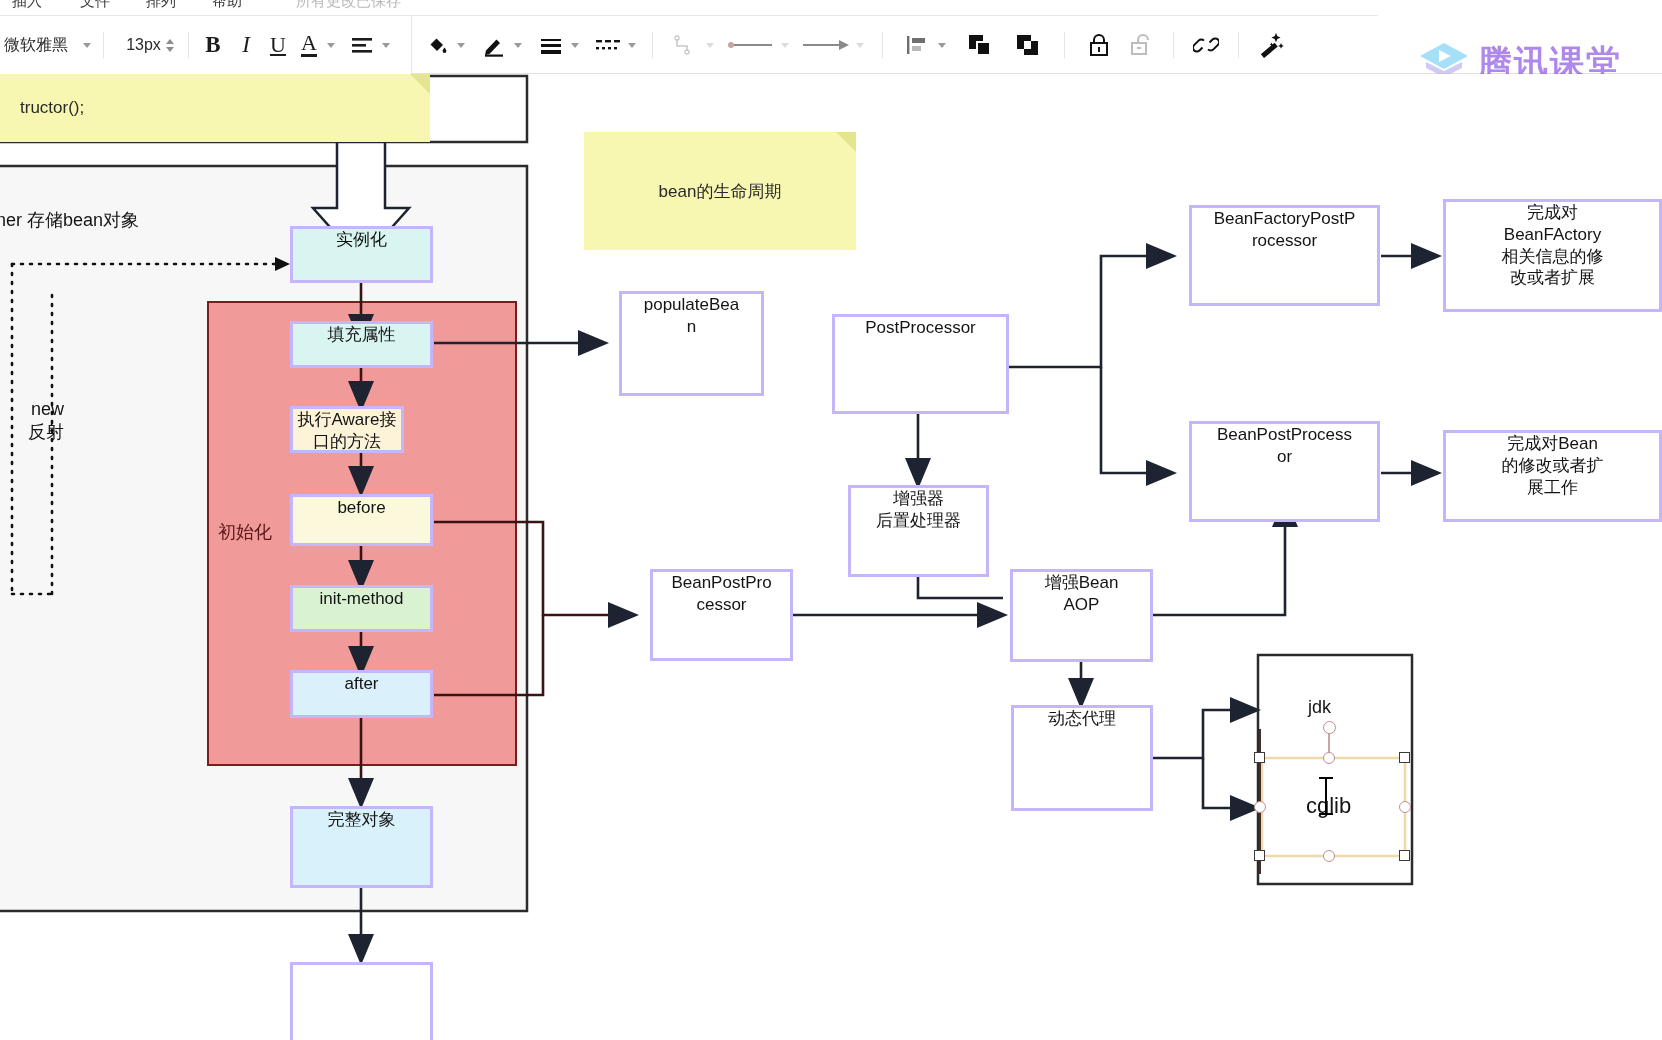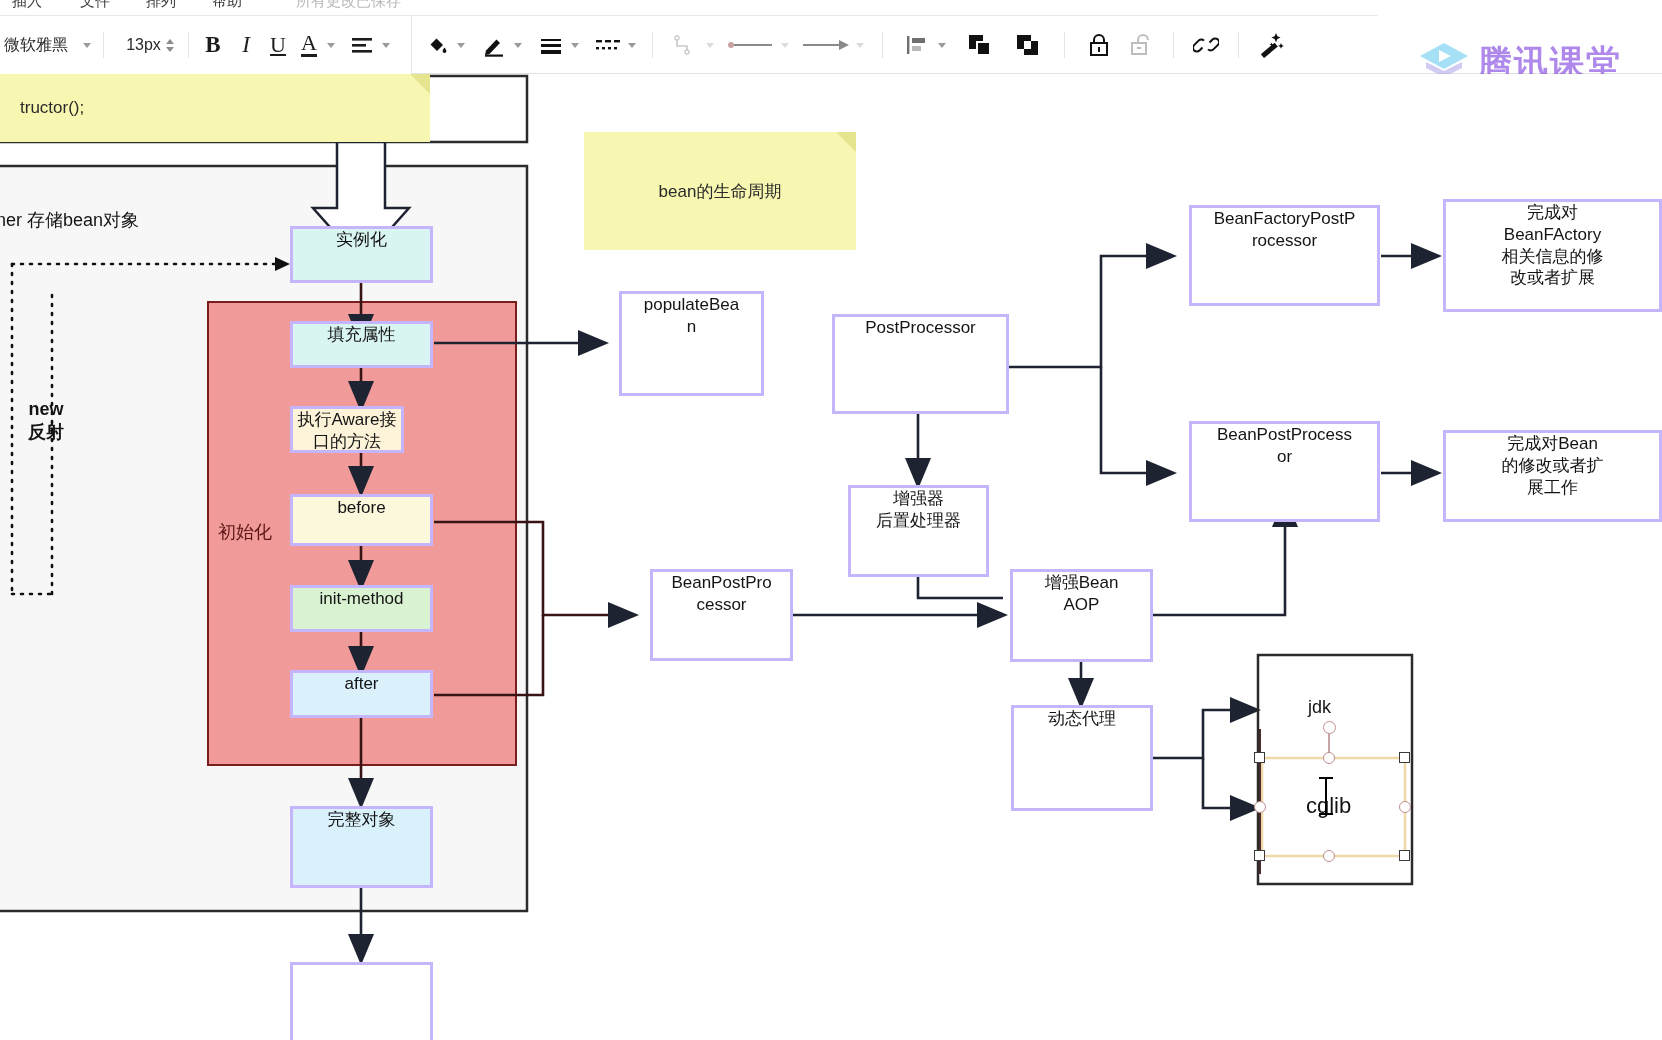--- a/index.html
+++ b/index.html
@@ -395,21 +395,21 @@
       <span class="fold"></span>
       <span>tructor();</span>
     </div>
 
     <div class="sticky" style="left:584px;top:58px;width:272px;height:118px;justify-content:center;padding-left:0;">
       <span class="fold"></span>
       <span>bean的生命周期</span>
     </div>
 
     <div class="plain-label" style="left:-8px;top:135px;">iner  存储bean对象</div>
-    <div class="plain-label" style="left:28px;top:324px;text-align:center;font-size:18px;font-weight:bold;">new
+    <div class="plain-label" style="left:28px;top:324px;text-align:right;font-size:18px;">new
 反射</div>
     <div class="plain-label" style="left:218px;top:447px;font-size:18px;color:#5a1515;">初始化</div>
 
     <div class="node" style="left:290px;top:152px;width:143px;height:57px;background:#d9f5f2;">
       <span>实例化</span>
     </div>
 
     <div class="node" style="left:290px;top:247px;width:143px;height:47px;background:#d9f5f2;">
       <span>填充属性</span>
     </div>

